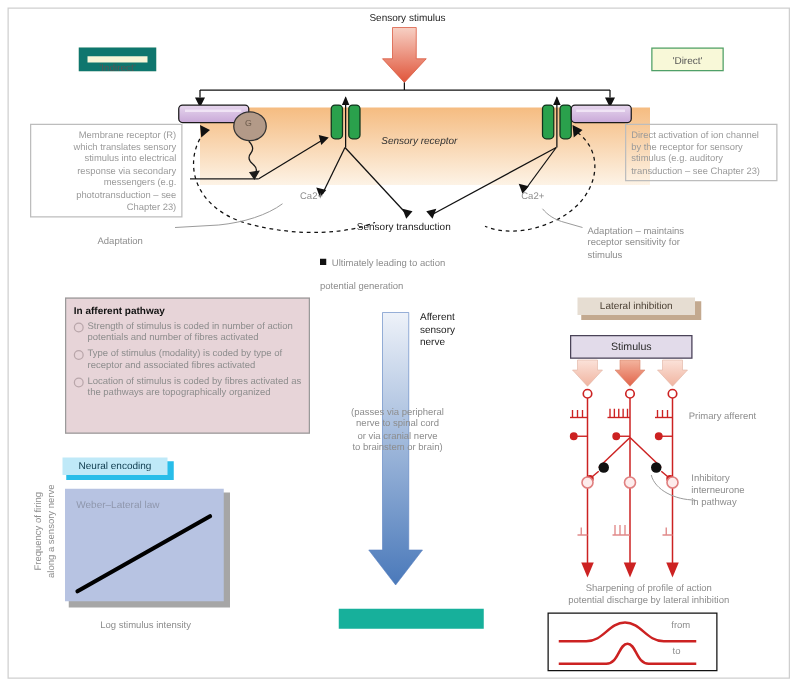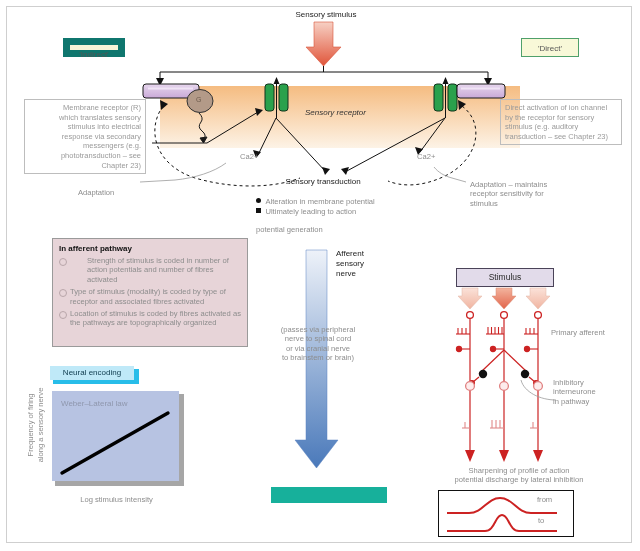--- a/index.html
+++ b/index.html
@@ -137,44 +137,40 @@
 receptor sensitivity for
 stimulus</div>
 
   <div class="abs txt" style="left:240px;top:152px;">Ca2+</div>
   <div class="abs txt" style="left:417px;top:152px;">Ca2+</div>
 
   <div class="abs txtdark" style="left:305px;top:108px;font-size:8px;color:#333;font-style:italic;">Sensory receptor</div>
   <div class="abs" style="left:196px;top:96px;font-size:7px;color:#6b5a4b;">G</div>
 
   <div class="abs txtdark" style="left:253px;top:177px;width:140px;text-align:center;font-size:8px;color:#222;">Sensory transduction</div>
-  <div class="abs" style="left:256px;top:190px;width:150px;">
-    <span style="display:inline-block;width:5px;height:5px;border-radius:50%;background:#111;vertical-align:1px;"></span>
-    <span class="txt">Alteration in membrane potential</span>
-  </div>
   <div class="abs" style="left:256px;top:200px;width:122px;">
     <span style="display:inline-block;width:5px;height:5px;background:#111;vertical-align:1px;"></span>
     <span class="txt">Ultimately leading to action potential generation</span>
   </div>
 
   <div class="abs txtdark" style="left:336px;top:249px;white-space:pre-line;font-size:8px;color:#222;line-height:10px;">Afferent
 sensory
 nerve</div>
   <div class="abs txt" style="left:248px;top:325px;width:140px;text-align:center;white-space:pre-line;">(passes via peripheral
 nerve to spinal cord
 or via cranial nerve
 to brainstem or brain)</div>
 
   <div class="abs" style="left:268px;top:484px;width:116px;height:17px;">
     <div style="position:absolute;left:3px;top:3px;width:116px;height:16px;background:#17b09b;"></div>
   </div>
 
   <div class="abs" style="left:52px;top:238px;width:196px;height:109px;background:#e7d4d8;border:1px solid #9a9a9a;box-sizing:border-box;padding:5px 6px;">
     <div style="font-size:8px;color:#111;font-weight:bold;margin-bottom:3px;">In afferent pathway</div>
-    <div style="display:flex;gap:20px;margin-bottom:3px;">
+    <div style="display:flex;gap:3px;margin-bottom:3px;">
       <span style="flex:0 0 auto;width:6px;height:6px;border:1px solid #b9a6aa;border-radius:50%;margin-top:2px;"></span>
       <span class="txt">Strength of stimulus is coded in number of action potentials and number of fibres activated</span>
     </div>
     <div style="display:flex;gap:3px;margin-bottom:3px;">
       <span style="flex:0 0 auto;width:6px;height:6px;border:1px solid #b9a6aa;border-radius:50%;margin-top:2px;"></span>
       <span class="txt">Type of stimulus (modality) is coded by type of receptor and associated fibres activated</span>
     </div>
     <div style="display:flex;gap:3px;">
       <span style="flex:0 0 auto;width:6px;height:6px;border:1px solid #b9a6aa;border-radius:50%;margin-top:2px;"></span>
       <span class="txt">Location of stimulus is coded by fibres activated as the pathways are topographically organized</span>
@@ -193,20 +189,26 @@
     <svg width="131" height="94">
       <line x1="10" y1="82" x2="116" y2="22" stroke="#000000" stroke-width="3.4" stroke-linecap="round"></line>
     </svg>
     <div class="txt" style="position:absolute;left:9px;top:8px;color:#8f97ad;font-size:8px;">Weber–Lateral law</div>
   </div>
   <div class="abs txt" style="left:-10px;top:415px;width:92px;text-align:center;white-space:pre-line;line-height:10px;
               transform:rotate(-90deg);transform-origin:center center;">Frequency of firing
 along a sensory nerve</div>
   <div class="abs txt" style="left:52px;top:495px;width:129px;text-align:center;">Log stimulus intensity</div>
 
+  <div class="abs" style="left:462px;top:238px;width:96px;height:16px;">
+    <div style="position:absolute;left:3px;top:3px;width:96px;height:15px;background:#c4a徒;"></div>
+    <div style="position:absolute;left:3px;top:3px;width:96px;height:15px;background:#c3a98f;"></div>
+    <div style="position:absolute;left:0;top:0;width:94px;height:14px;line-height:14px;text-align:center;
+                background:#e6ddd2;color:#4a3f33;font-size:8px;">Lateral inhibition</div>
+  </div>
 
   <div class="abs" style="left:456px;top:268px;width:96px;height:17px;line-height:17px;text-align:center;
               background:#e2dbea;border:1px solid #4a4358;color:#2b2b2b;font-size:8.5px;">Stimulus</div>
 
   <svg width="640" height="551" style="pointer-events:none;">
 
     <g>
       <polygon points="462,288 478,288 478,296 482,296 470,309 458,296 462,296" fill="url(#gSmallArrow)" stroke="#e0b4a4" stroke-width="0.5"></polygon>
       <polygon points="496,288 512,288 512,296 516,296 504,309 492,296 496,296" fill="url(#gSmallArrowDark)" stroke="#d98a72" stroke-width="0.5"></polygon>
       <polygon points="530,288 546,288 546,296 550,296 538,309 526,296 530,296" fill="url(#gSmallArrow)" stroke="#e0b4a4" stroke-width="0.5"></polygon>

